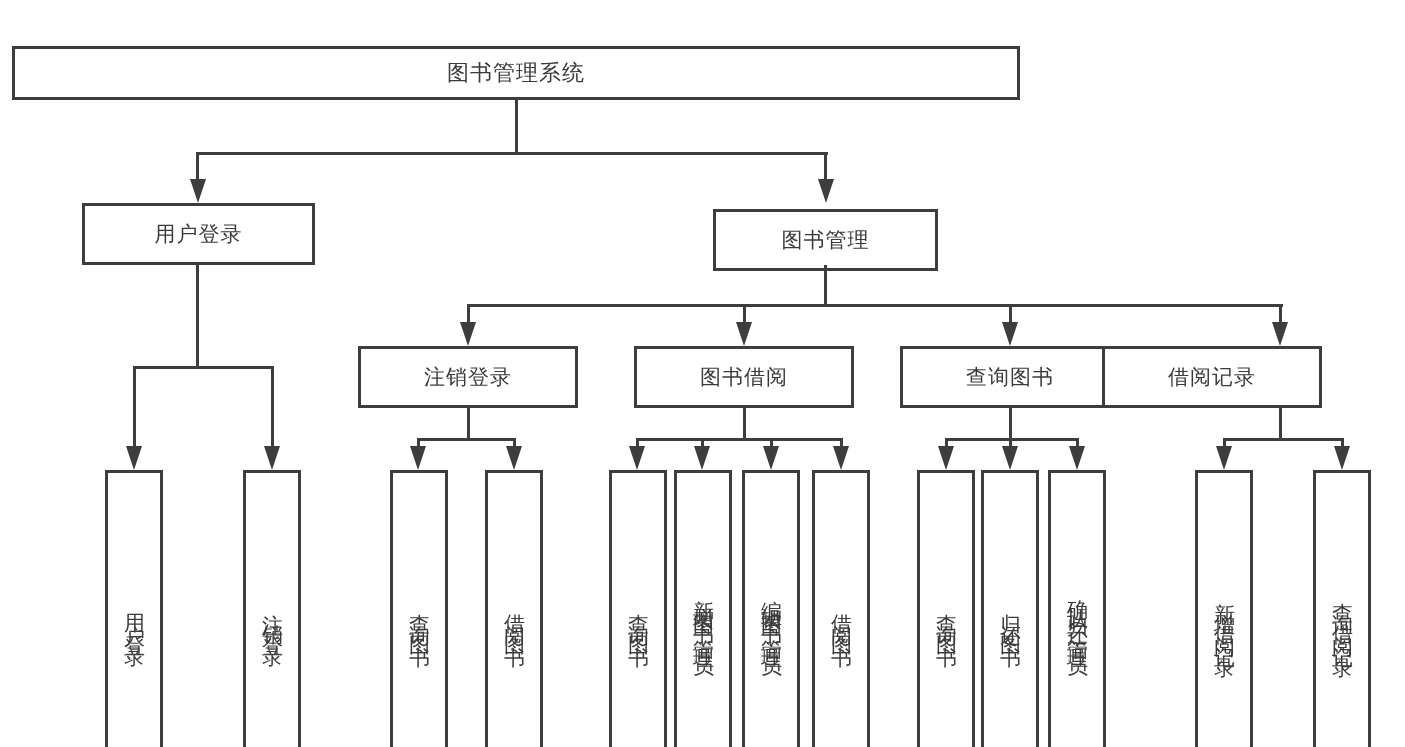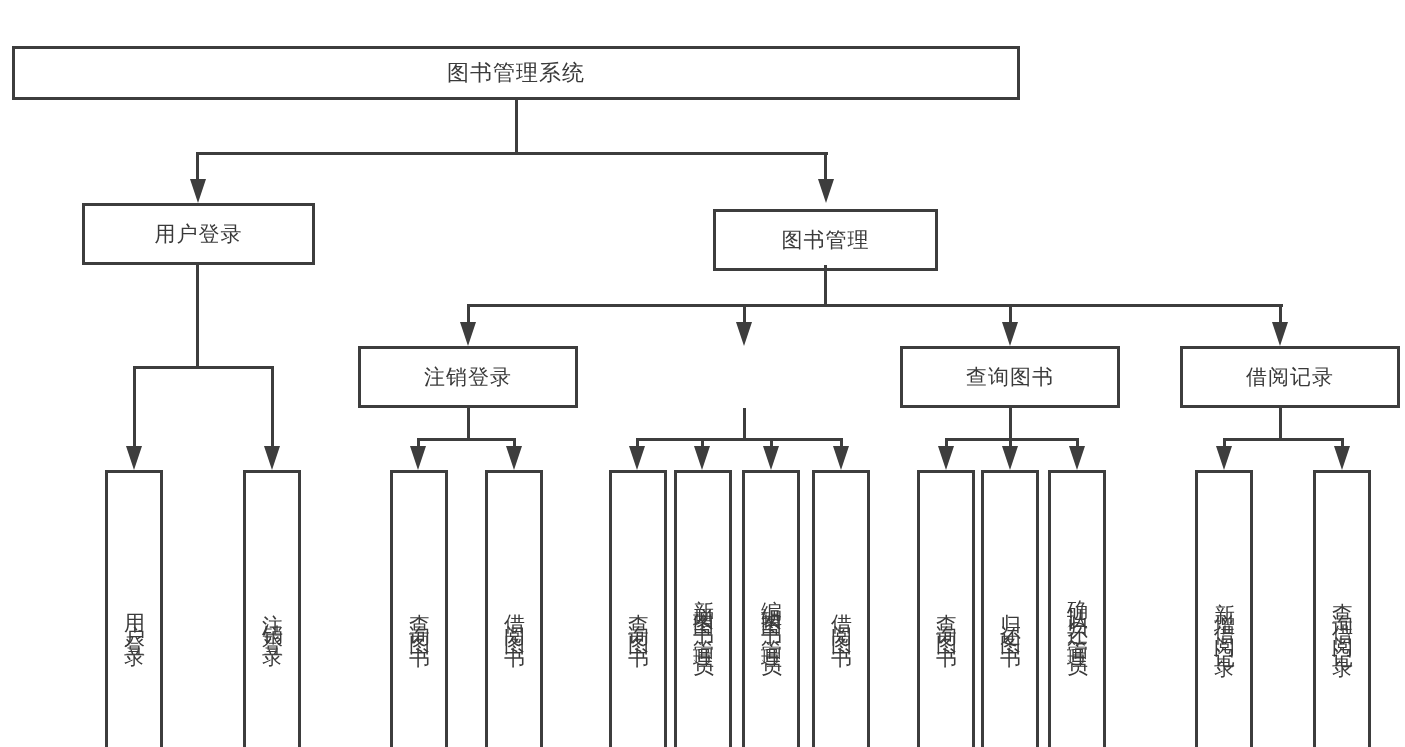--- a/index.html
+++ b/index.html
@@ -64,24 +64,27 @@
   <div class="ln" style="left:743px;top:271px;width:3px;height:22px;"></div>
   <div class="ar" style="left:736px;top:289px;"></div>
   <div class="ln" style="left:1009px;top:271px;width:3px;height:22px;"></div>
   <div class="ar" style="left:1002px;top:289px;"></div>
   <div class="ln" style="left:1279px;top:271px;width:3px;height:22px;"></div>
   <div class="ar" style="left:1272px;top:289px;"></div>
 
   <div class="box hbox" style="left:358px;top:313px;width:220px;height:62px;">
     <span>注销登录</span>
   </div>
+  <div class="box hbox" style="left:634px;top:313px;width:220px;height:62px;">
+    <span>图书借阅</span>
+  </div>
   <div class="box hbox" style="left:900px;top:313px;width:220px;height:62px;">
     <span>查询图书</span>
   </div>
-  <div class="box hbox" style="left:1180px;top:313px;width:220px;height:62px;justify-content:center;">
+  <div class="box hbox" style="left:1102px;top:313px;width:220px;height:62px;justify-content:center;">
     <span>借阅记录</span>
   </div>
 
   <div class="ln" style="left:467px;top:375px;width:3px;height:33px;"></div>
   <div class="ln" style="left:417px;top:405px;width:99px;height:3px;"></div>
   <div class="ln" style="left:417px;top:405px;width:3px;height:10px;"></div>
   <div class="ar" style="left:410px;top:413px;"></div>
   <div class="ln" style="left:513px;top:405px;width:3px;height:10px;"></div>
   <div class="ar" style="left:506px;top:413px;"></div>
 

